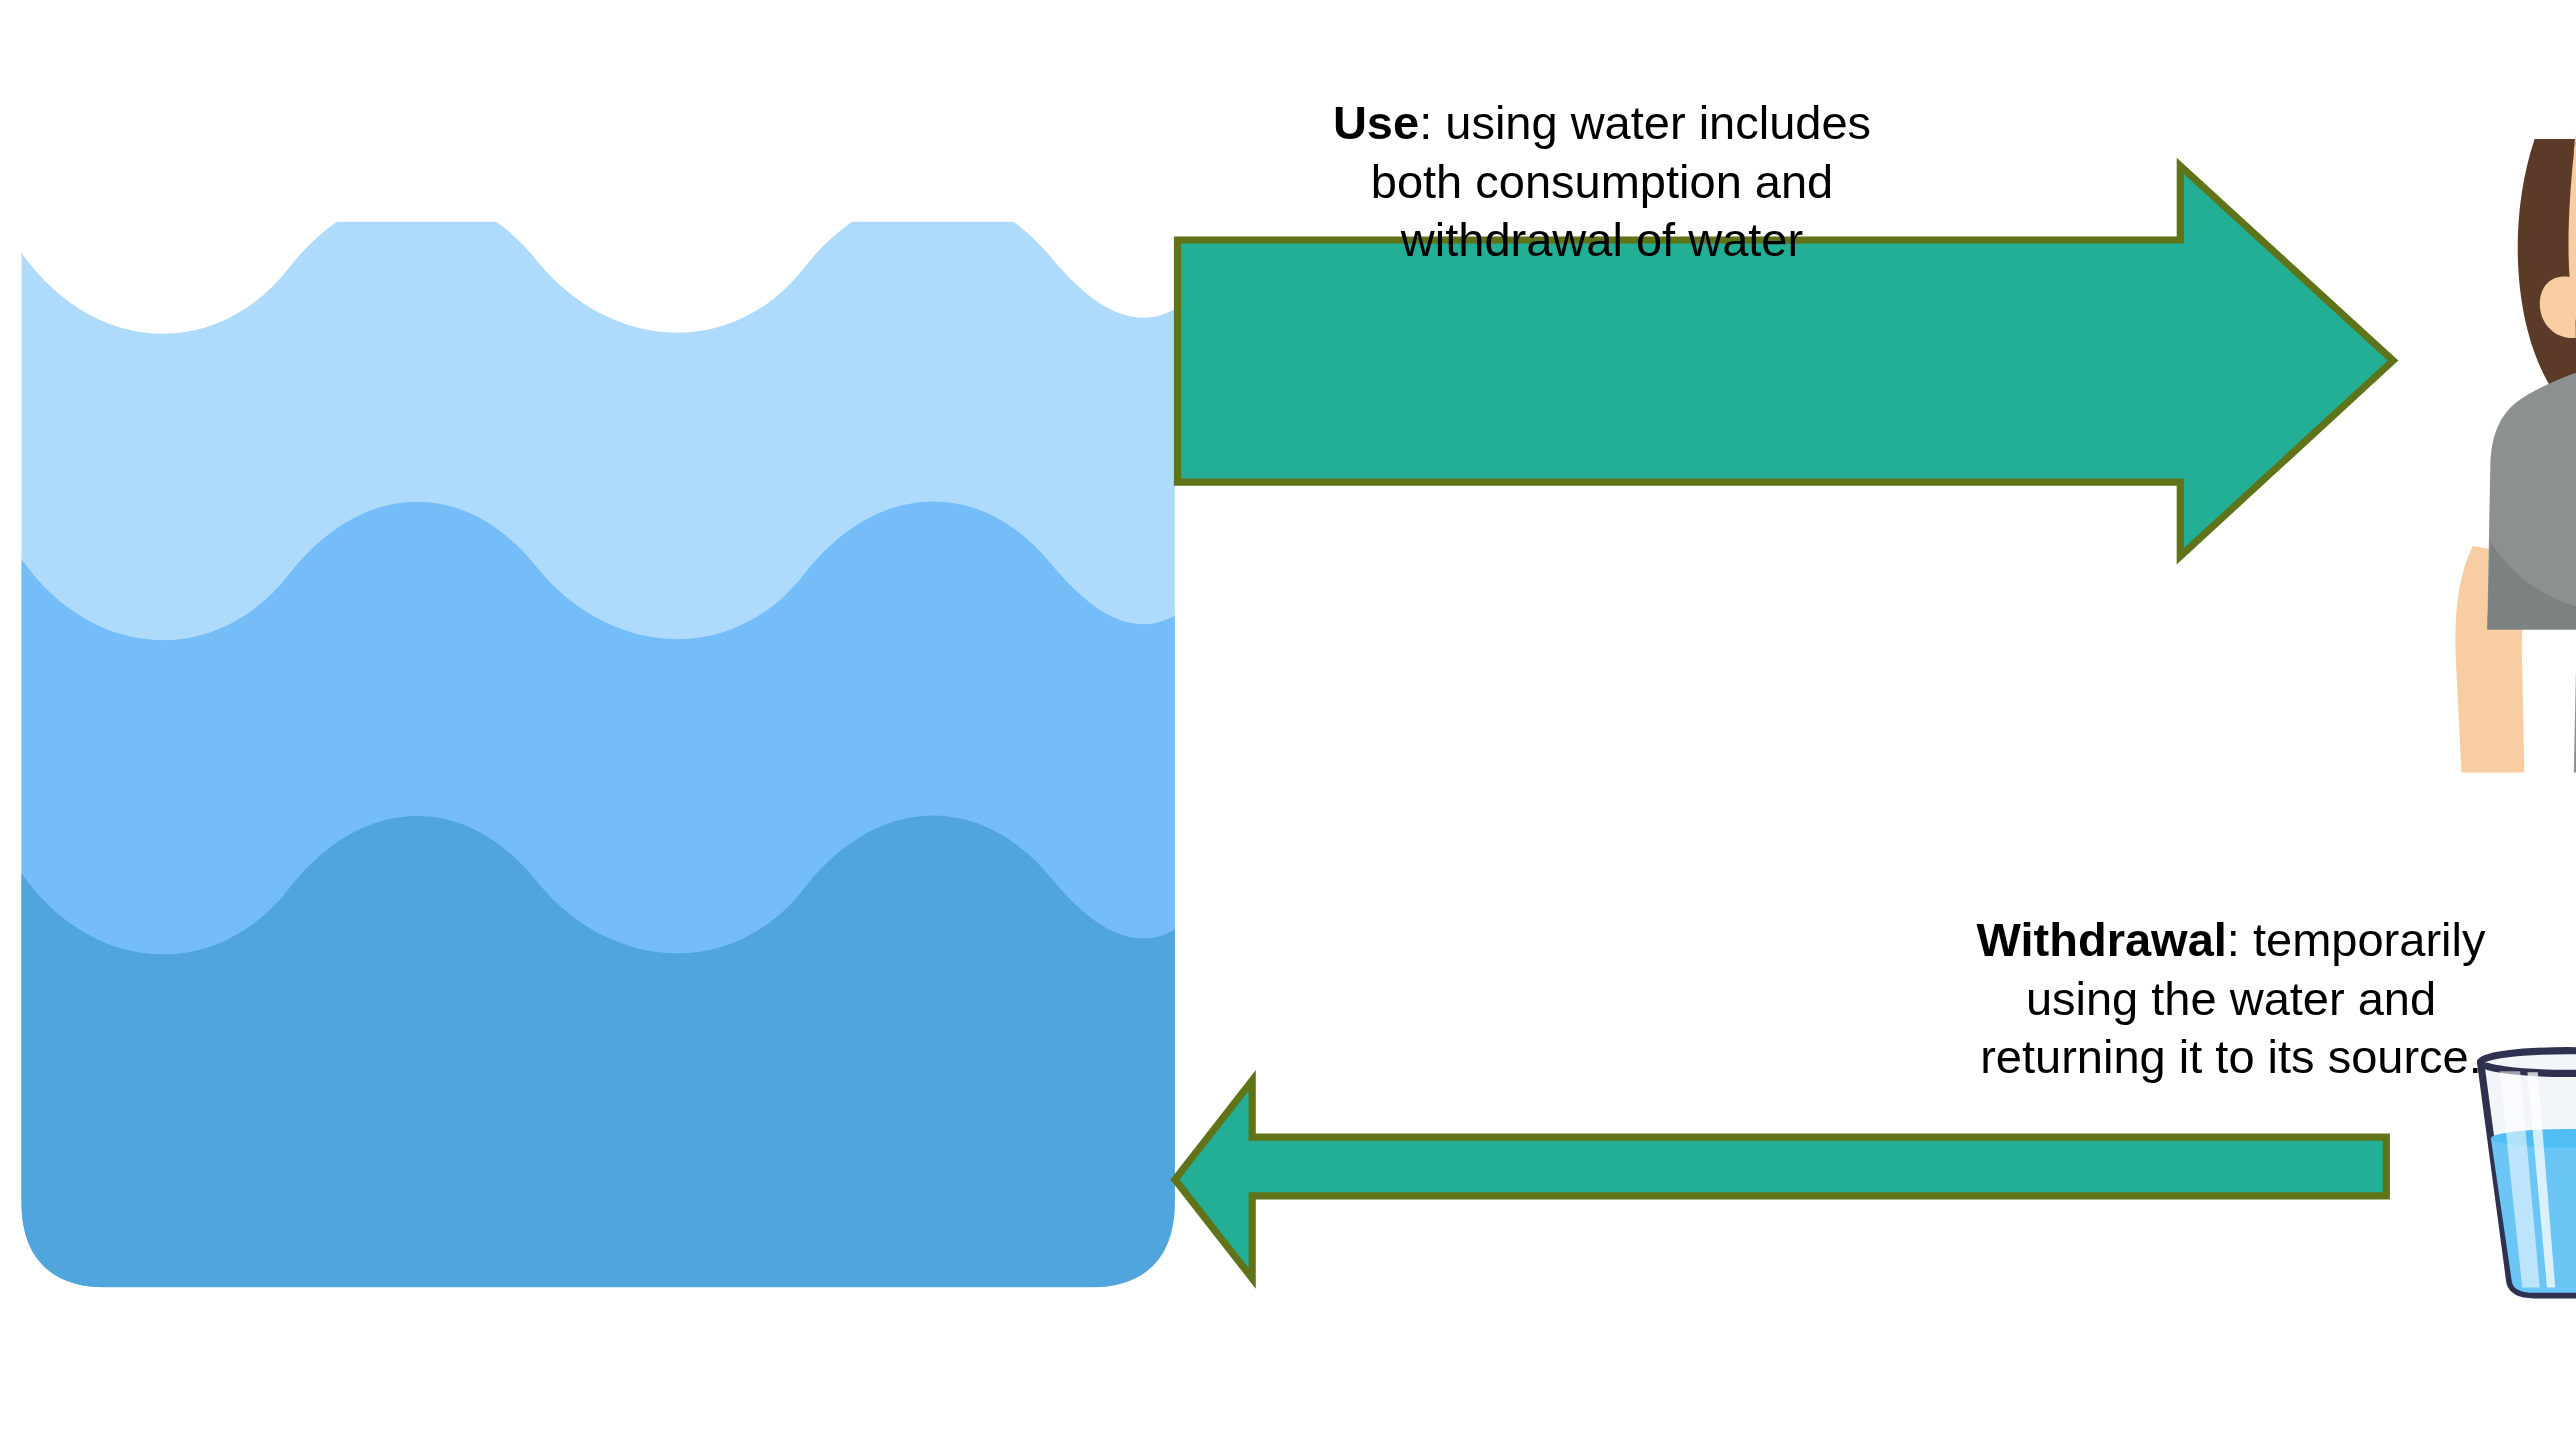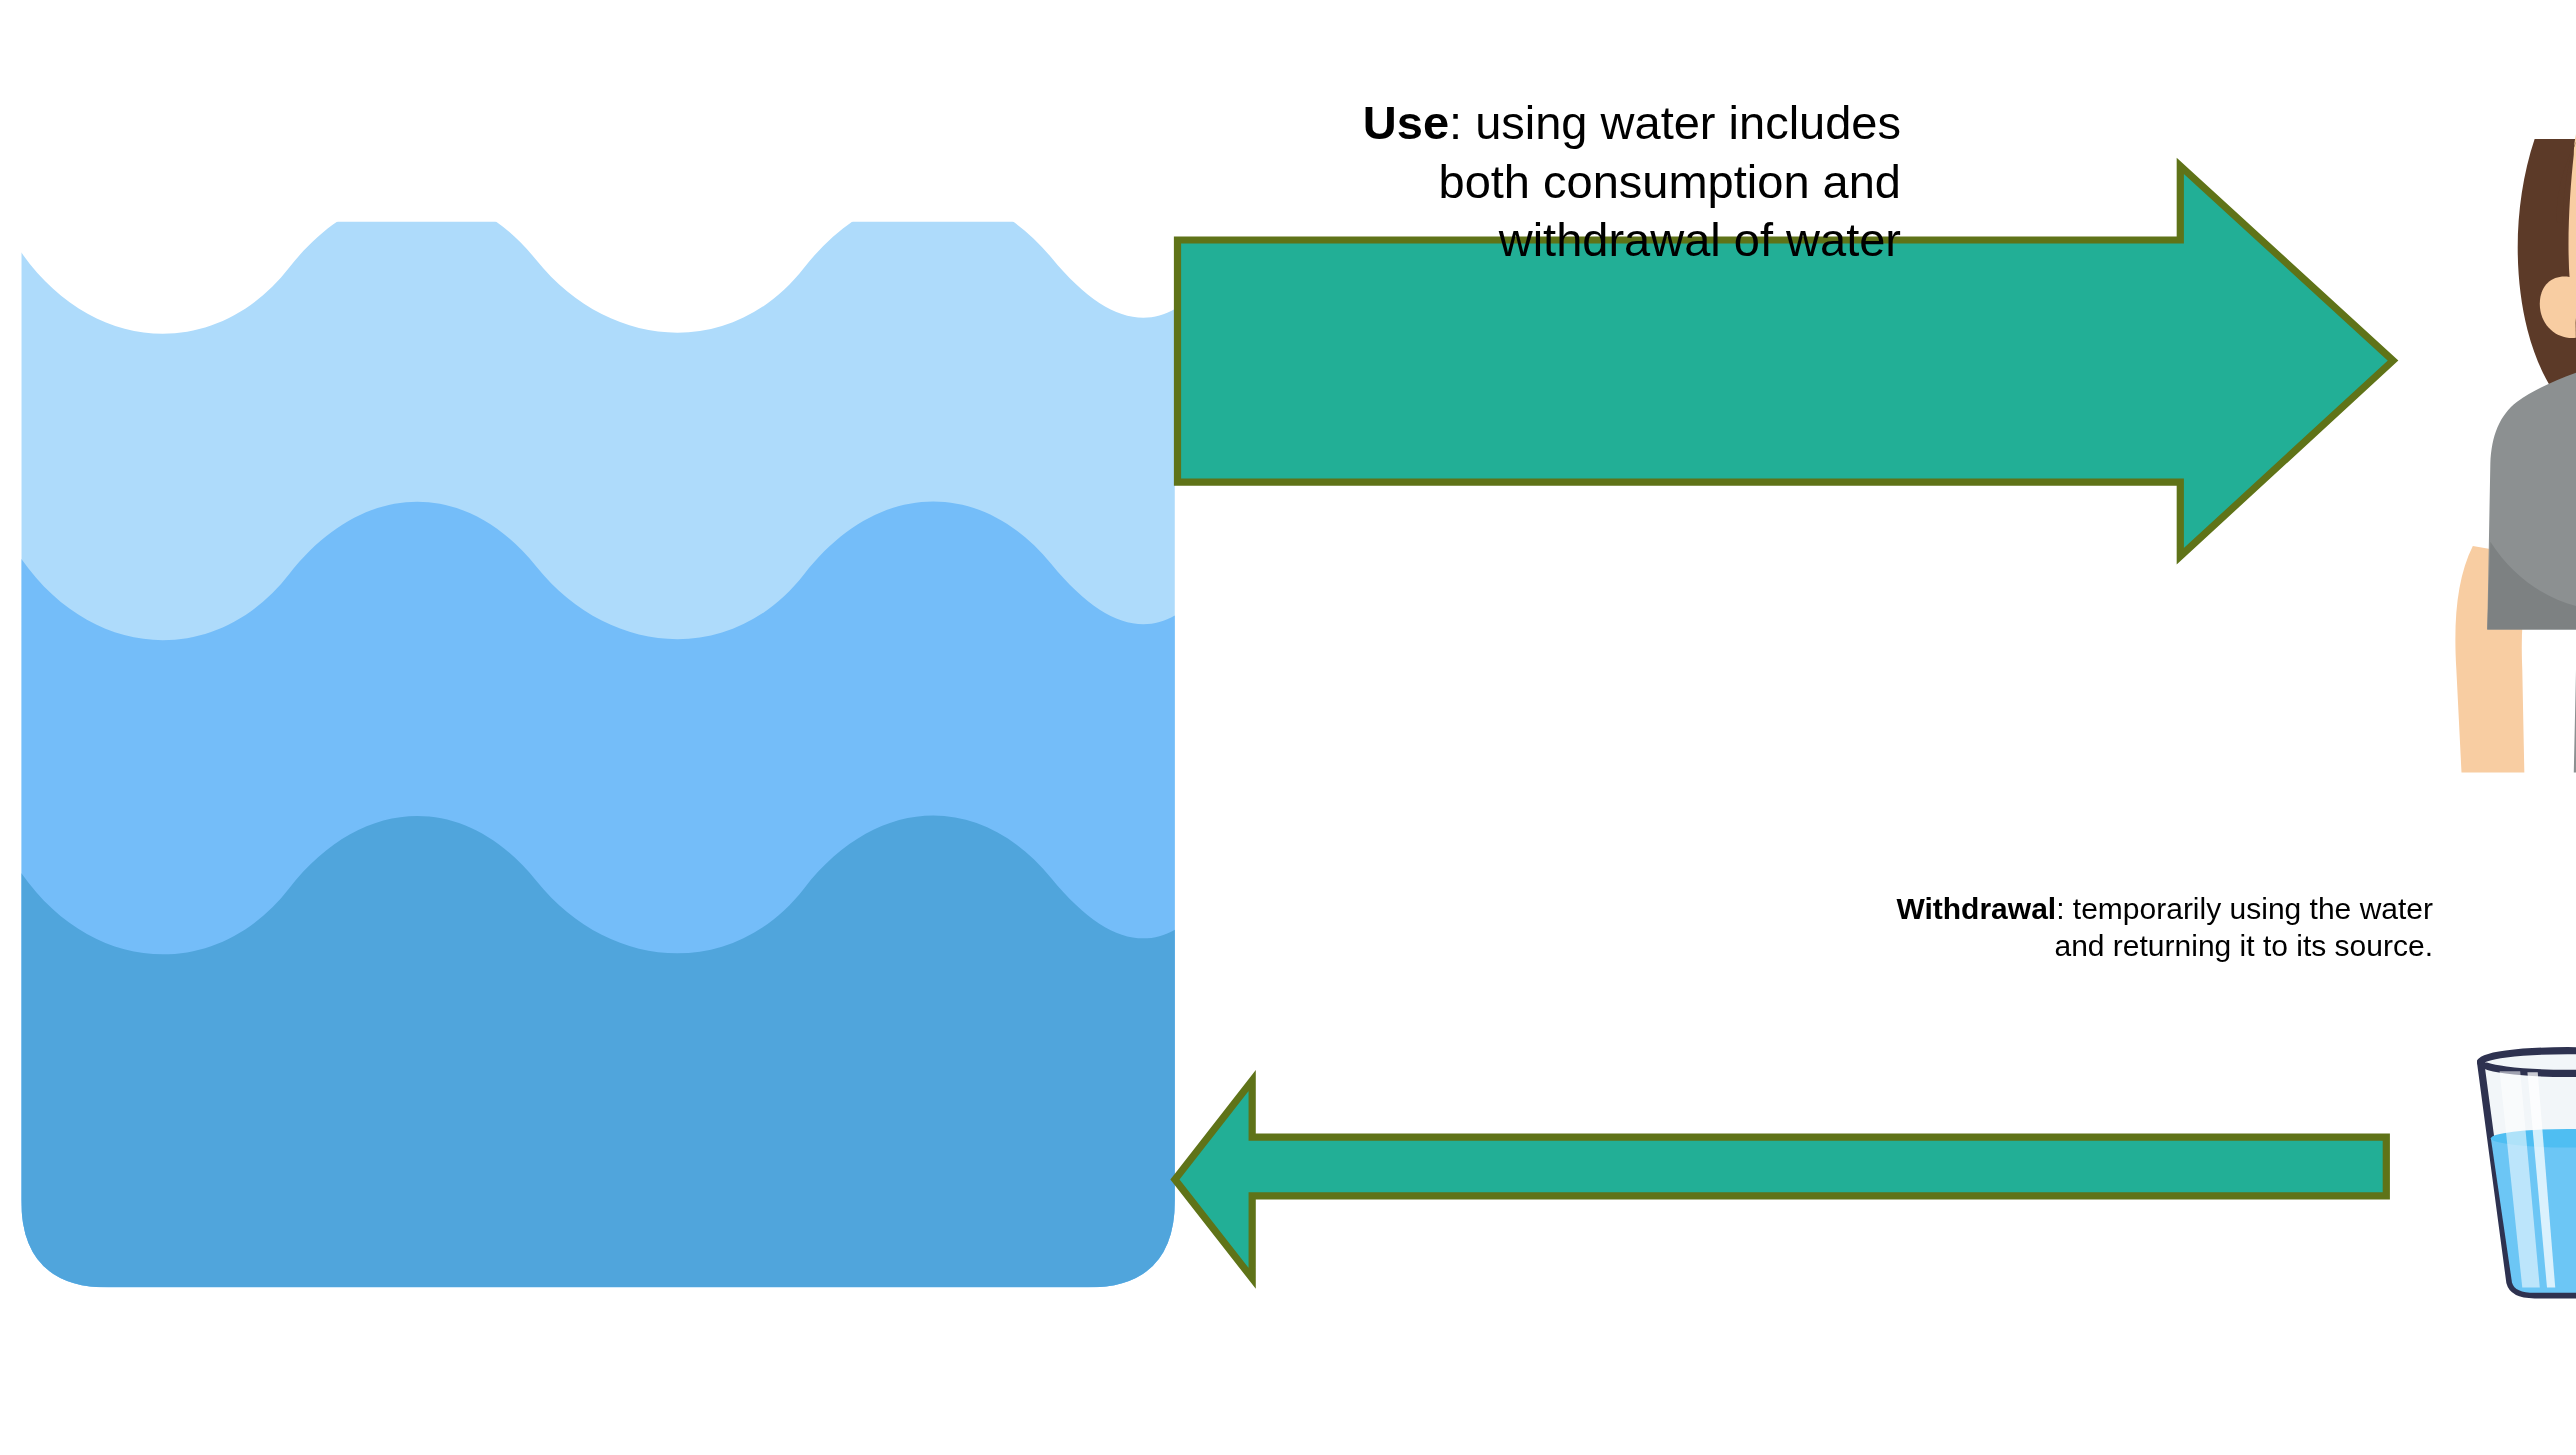--- a/index.html
+++ b/index.html
@@ -18,39 +18,39 @@
     overflow: hidden;
   }
   #scene {
     position: absolute;
     inset: 0;
     width: 3314px;
     height: 1455px;
   }
   .caption {
     position: absolute;
-    text-align: right;
+    text-align: center;
     color: #000000;
     line-height: 1.24;
     white-space: pre-line;
   }
   .caption .lead {
     font-weight: bold;
   }
   #caption-use {
     left: 1303px;
     top: 36px;
     width: 598px;
     font-size: 47px;
   }
   #caption-withdrawal {
-    left: 1871px;
+    left: 1950px;
     top: 853px;
     width: 562px;
-    font-size: 30px;
+    font-size: 47px;
   }
 </style>
 </head>
 <body>
 
 <div id="stage">
 
   <svg id="scene" viewBox="0 0 6432 2825" xmlns="http://www.w3.org/2000/svg">
 
     <defs>

